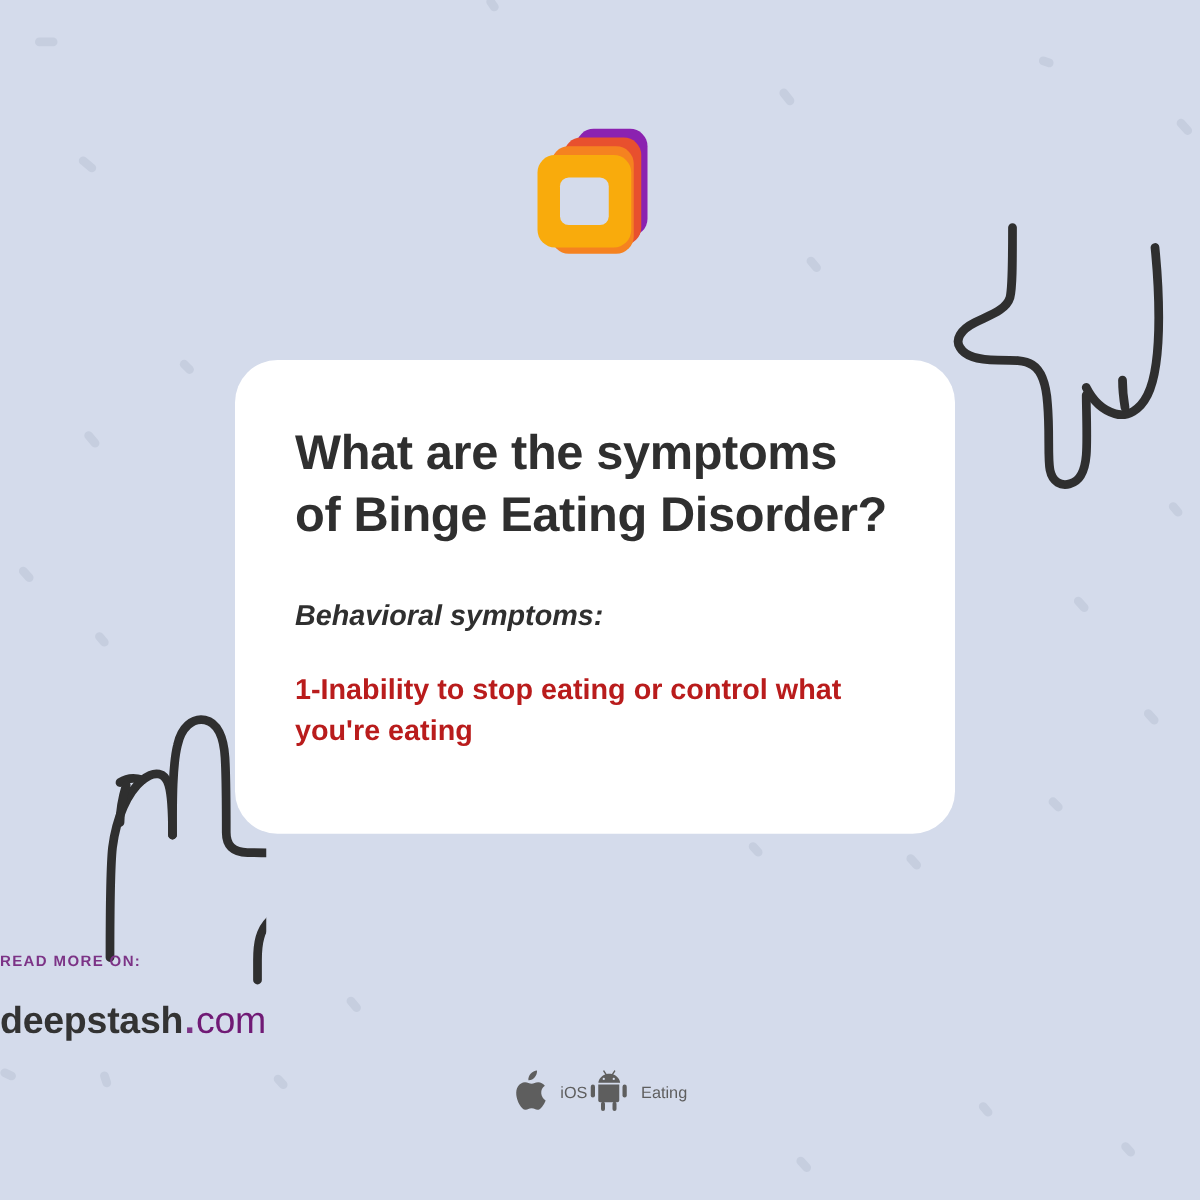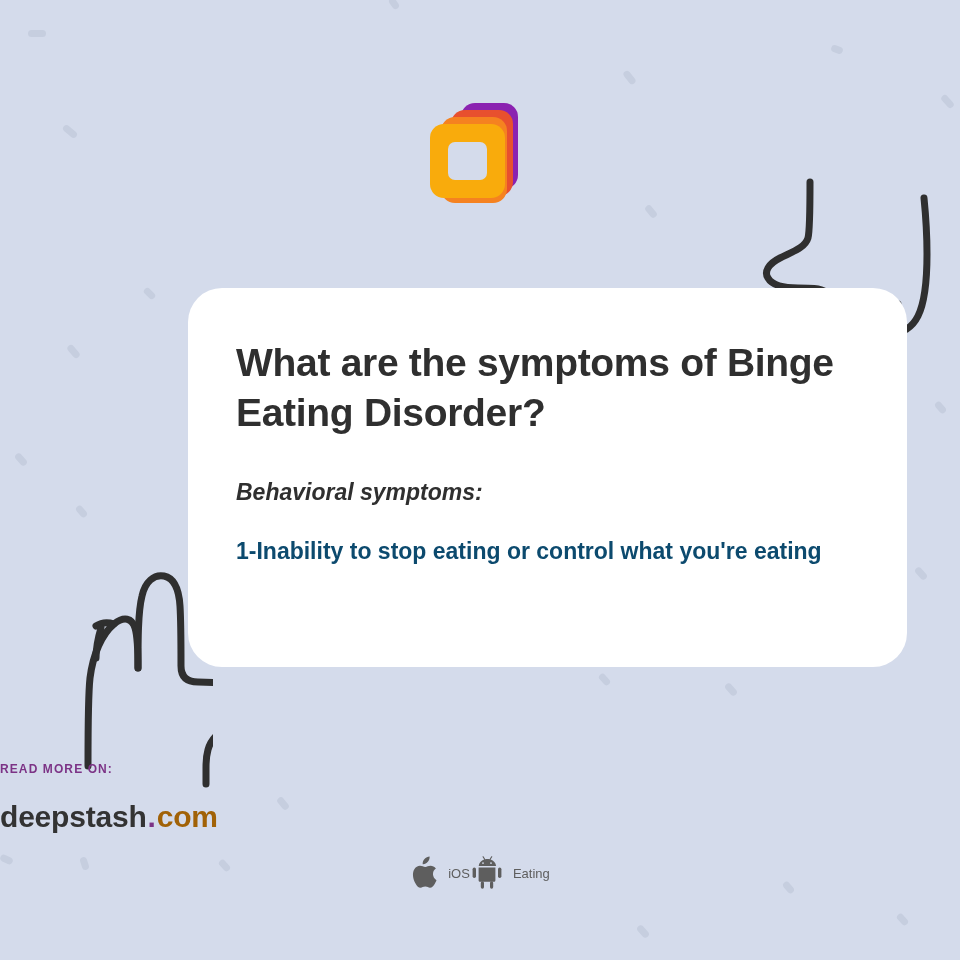--- a/index.html
+++ b/index.html
@@ -75,21 +75,21 @@
     pointer-events: none;
   }
   .hand-tr { left: 752px; top: 168px; }
   .hand-bl { left: 18px;  top: 556px; }
 
   
   .card {
     position: absolute;
     left: 188px;
     top: 288px;
-    width: 719px;
+    width: 576px;
     height: 379px;
     background: #ffffff;
     border-radius: 34px;
     box-sizing: border-box;
     padding: 50px 48px 0 48px;
   }
   .card-title {
     margin: 0;
     font-size: 39px;
     line-height: 50px;
@@ -103,21 +103,21 @@
     line-height: 28px;
     font-weight: bold;
     font-style: italic;
     color: #2f2f2f;
   }
   .card-point {
     margin: 29px 0 0 0;
     font-size: 23px;
     line-height: 33px;
     font-weight: bold;
-    color: #0c4a6e;
+    color: #b91c1c;
   }
   .card-point.muted {
     color: #4d4d4d;
   }
 
   
   .footer {
     position: absolute;
     left: 0;
     top: 762px;
@@ -137,21 +137,21 @@
     color: #333333;
     letter-spacing: -0.2px;
     white-space: nowrap;
   }
   .wordmark .brand { font-weight: bold; }
   .wordmark .dot {
     color: #7c3386;
     font-weight: bold;
     margin: 0 1px;
   }
-  .wordmark .tld { font-weight: bold; color: #a16207; }
+  .wordmark .tld { font-weight: normal; color: #701a75; }
 
   .stores {
     margin-top: 22px;
     display: flex;
     justify-content: center;
     align-items: center;
   }
   .store {
     display: flex;
     align-items: center;

